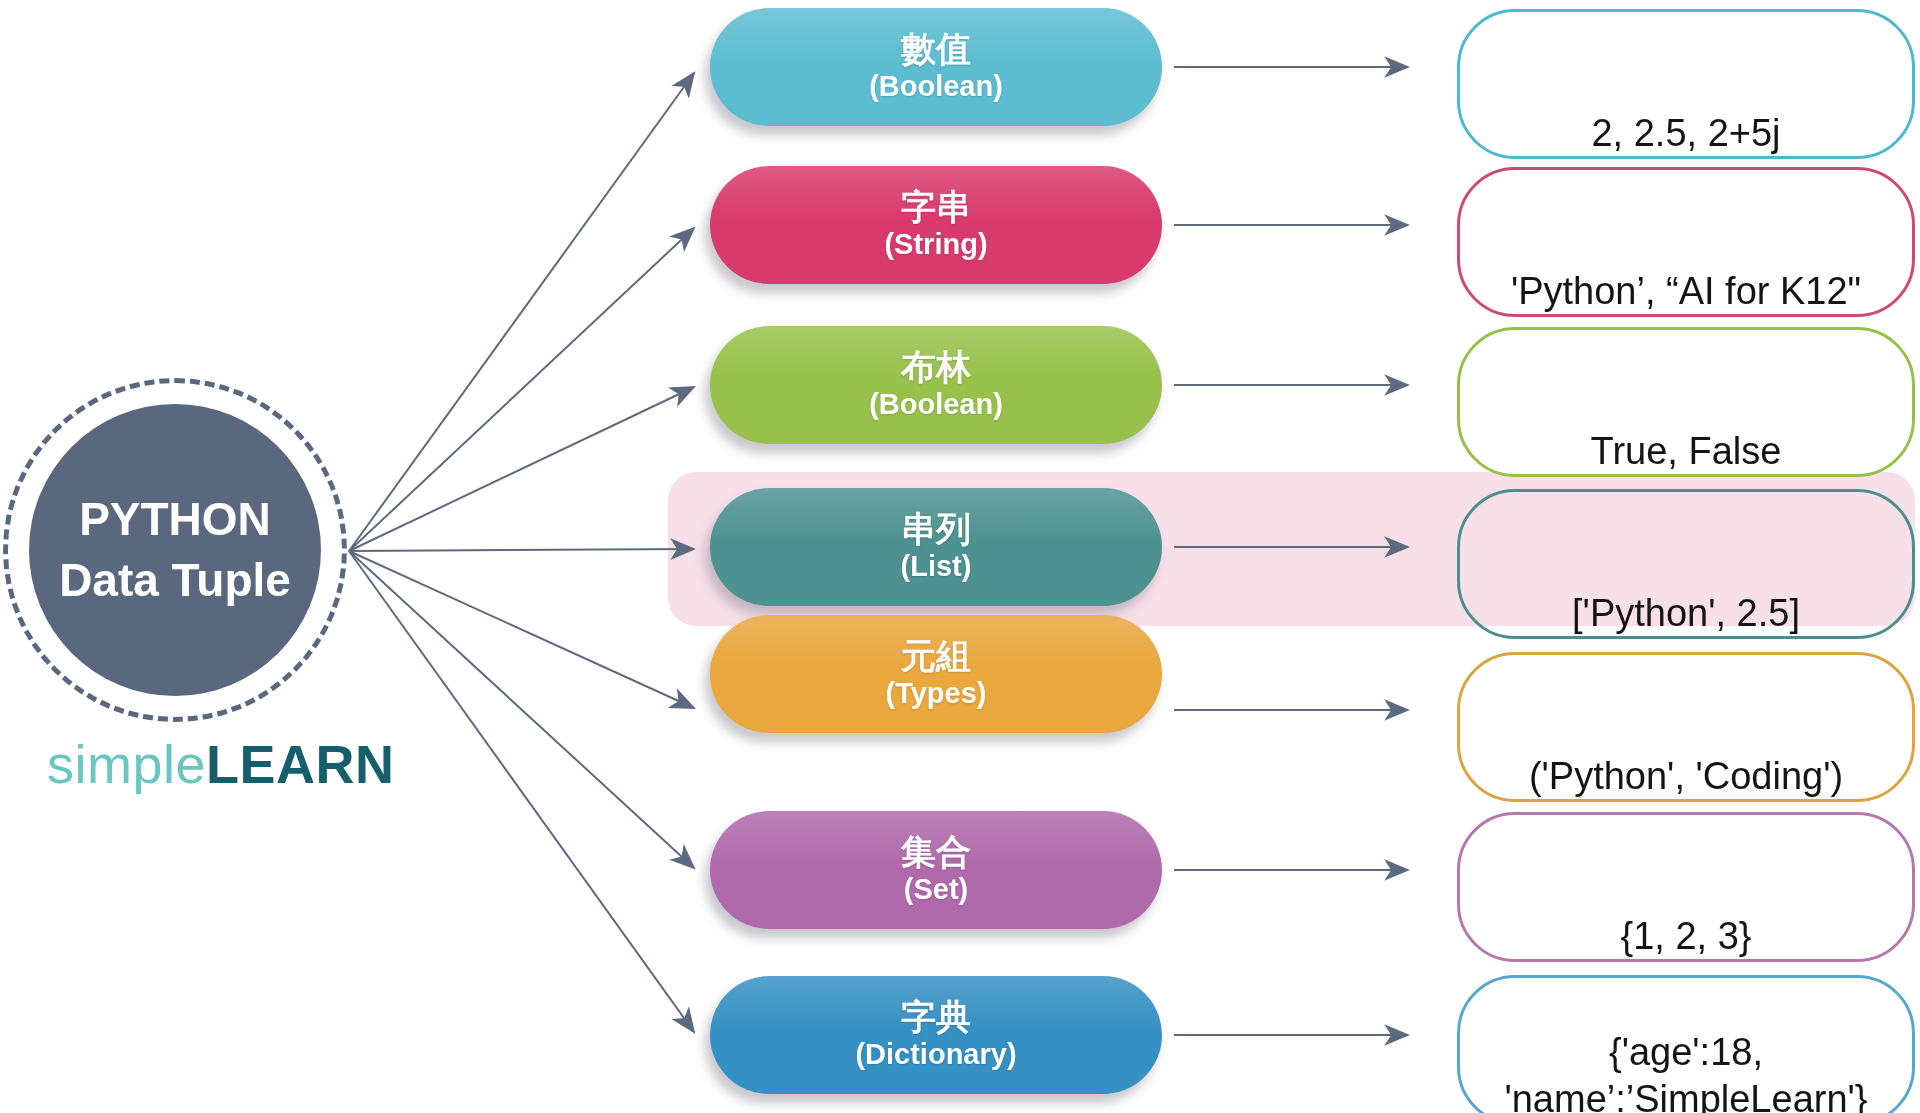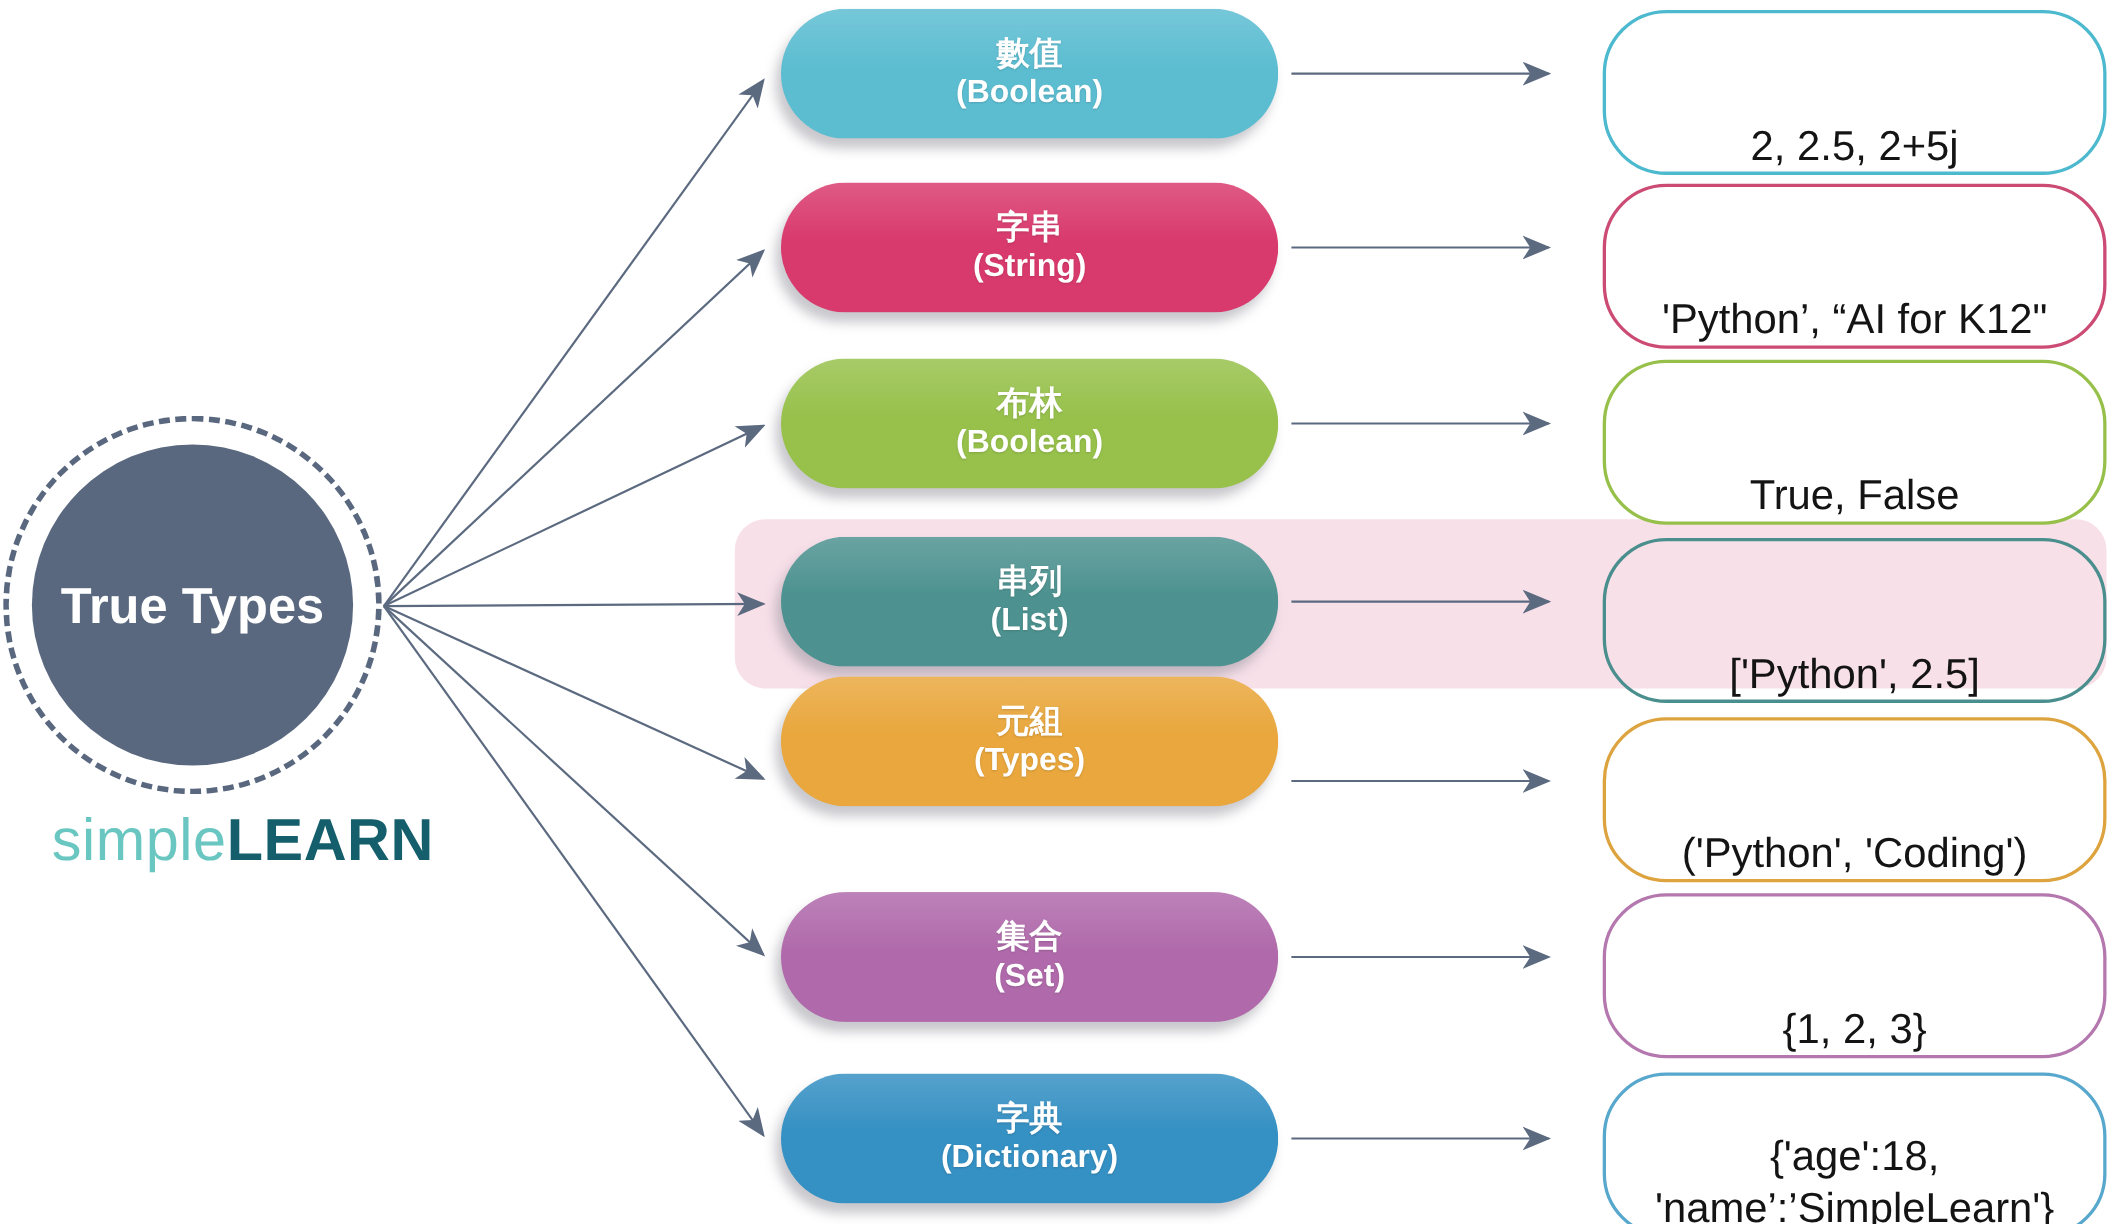--- a/index.html
+++ b/index.html
@@ -35,21 +35,21 @@
   .logo .p2{font-weight:700;}
   
   .pill{
     position:absolute;left:710px;width:452px;height:118px;z-index:2;
     border-radius:59px;box-sizing:border-box;
     display:flex;flex-direction:column;align-items:center;justify-content:center;
     color:#ffffff;text-align:center;
     box-shadow:-5px 9px 11px rgba(130,130,142,.45);
     background-image:linear-gradient(rgba(255,255,255,.16),rgba(255,255,255,0) 45%);
   }
-  .pill .zh{font-size:30px;font-weight:bold;line-height:1.12;text-shadow:0 1px 2px rgba(0,0,0,.15);}
+  .pill .zh{font-size:35px;font-weight:bold;line-height:1.12;text-shadow:0 1px 2px rgba(0,0,0,.15);}
   .pill .en{font-size:29px;font-weight:bold;line-height:1.25;text-shadow:0 1px 2px rgba(0,0,0,.15);}
   
   .ebox{
     position:absolute;left:1457px;width:458px;height:150px;z-index:2;
     border:3px solid;border-radius:58px;box-sizing:border-box;background:#ffffff;
     display:flex;align-items:flex-end;justify-content:center;text-align:center;
   }
   .ebox span{
     font-size:38px;color:#141414;line-height:1.22;white-space:pre-line;
   }
@@ -81,21 +81,22 @@
     <line x1="1174" y1="385" x2="1408" y2="385" marker-end="url(#ah)"></line>
     <line x1="1174" y1="547" x2="1408" y2="547" marker-end="url(#ah)"></line>
     <line x1="1174" y1="710" x2="1408" y2="710" marker-end="url(#ah)"></line>
     <line x1="1174" y1="870" x2="1408" y2="870" marker-end="url(#ah)"></line>
     <line x1="1174" y1="1035" x2="1408" y2="1035" marker-end="url(#ah)"></line>
   </g>
 </svg>
 
 <div class="hub-ring"></div>
 <div class="hub" style="background-color: rgb(89, 104, 127);">
-  <div>True Types</div>
+  <div>PYTHON</div>
+  <div>Data Tuple</div>
 </div>
 
 <div class="logo">
   <span class="p1" style="color: rgb(105, 198, 192);">simple</span><span class="p2" style="color: rgb(20, 95, 107);">LEARN</span>
 </div>
 
 <div class="pill" style="top: 8px; background-color: rgb(92, 189, 209);">
   <div class="zh">數值</div>
   <div class="en">(Boolean)</div>
 </div>

